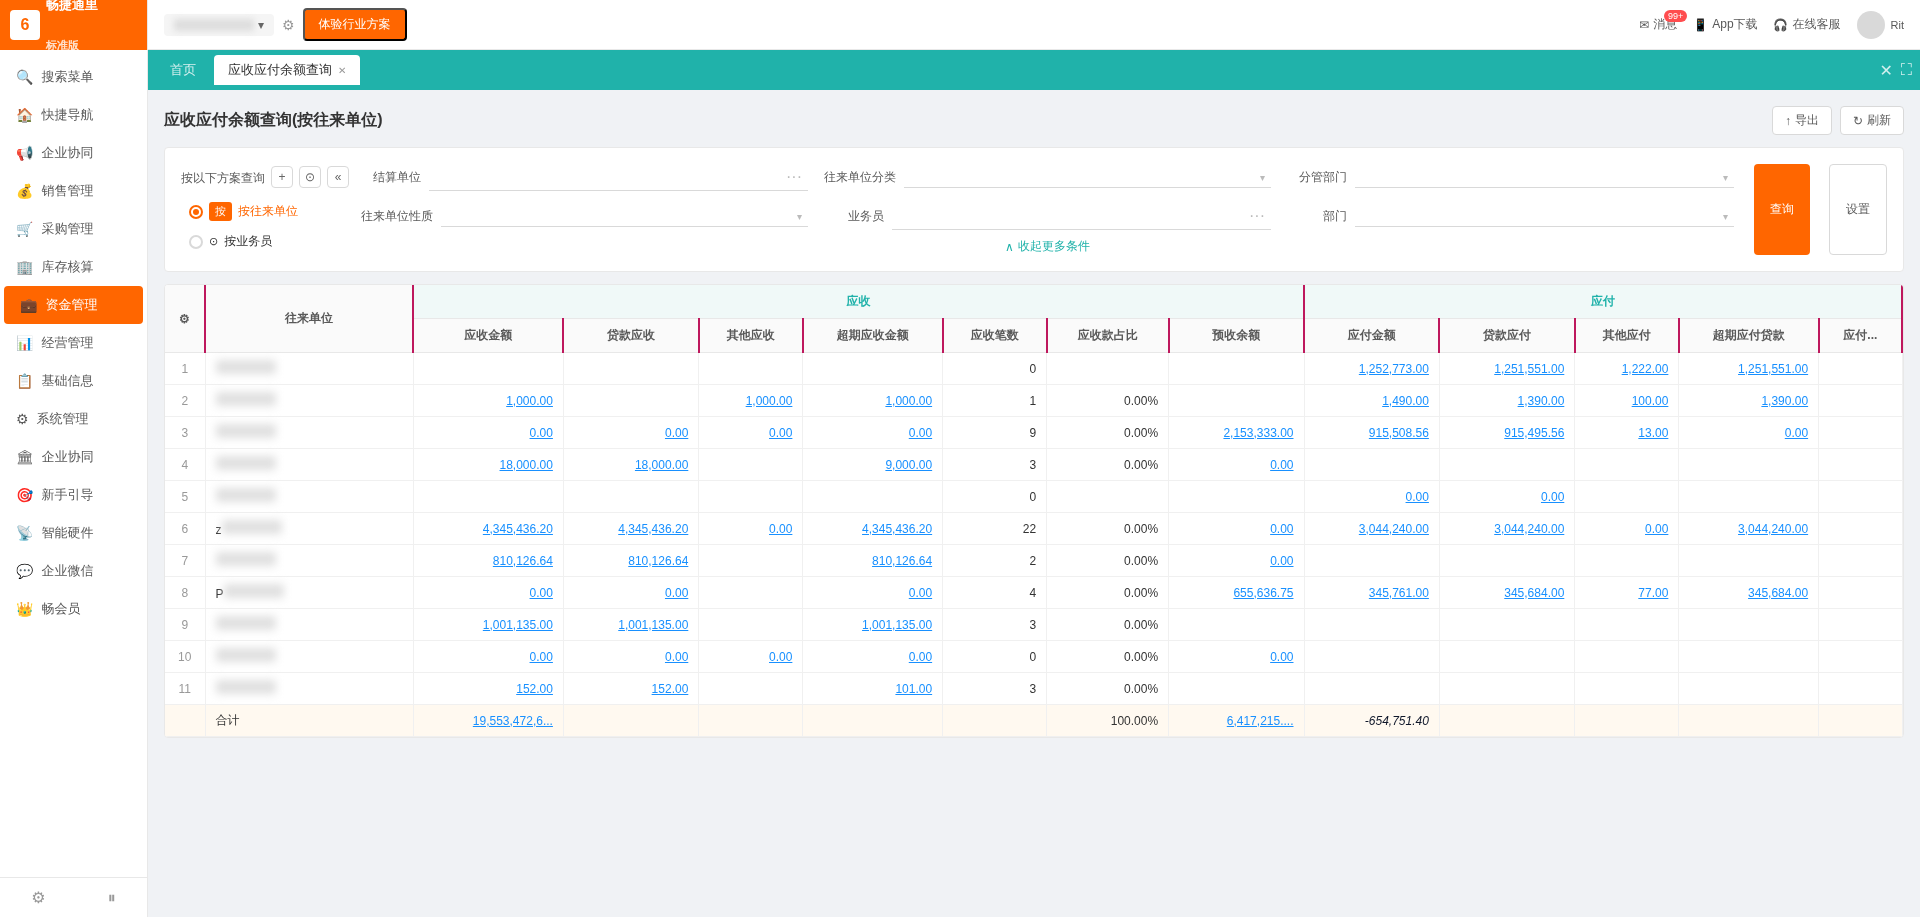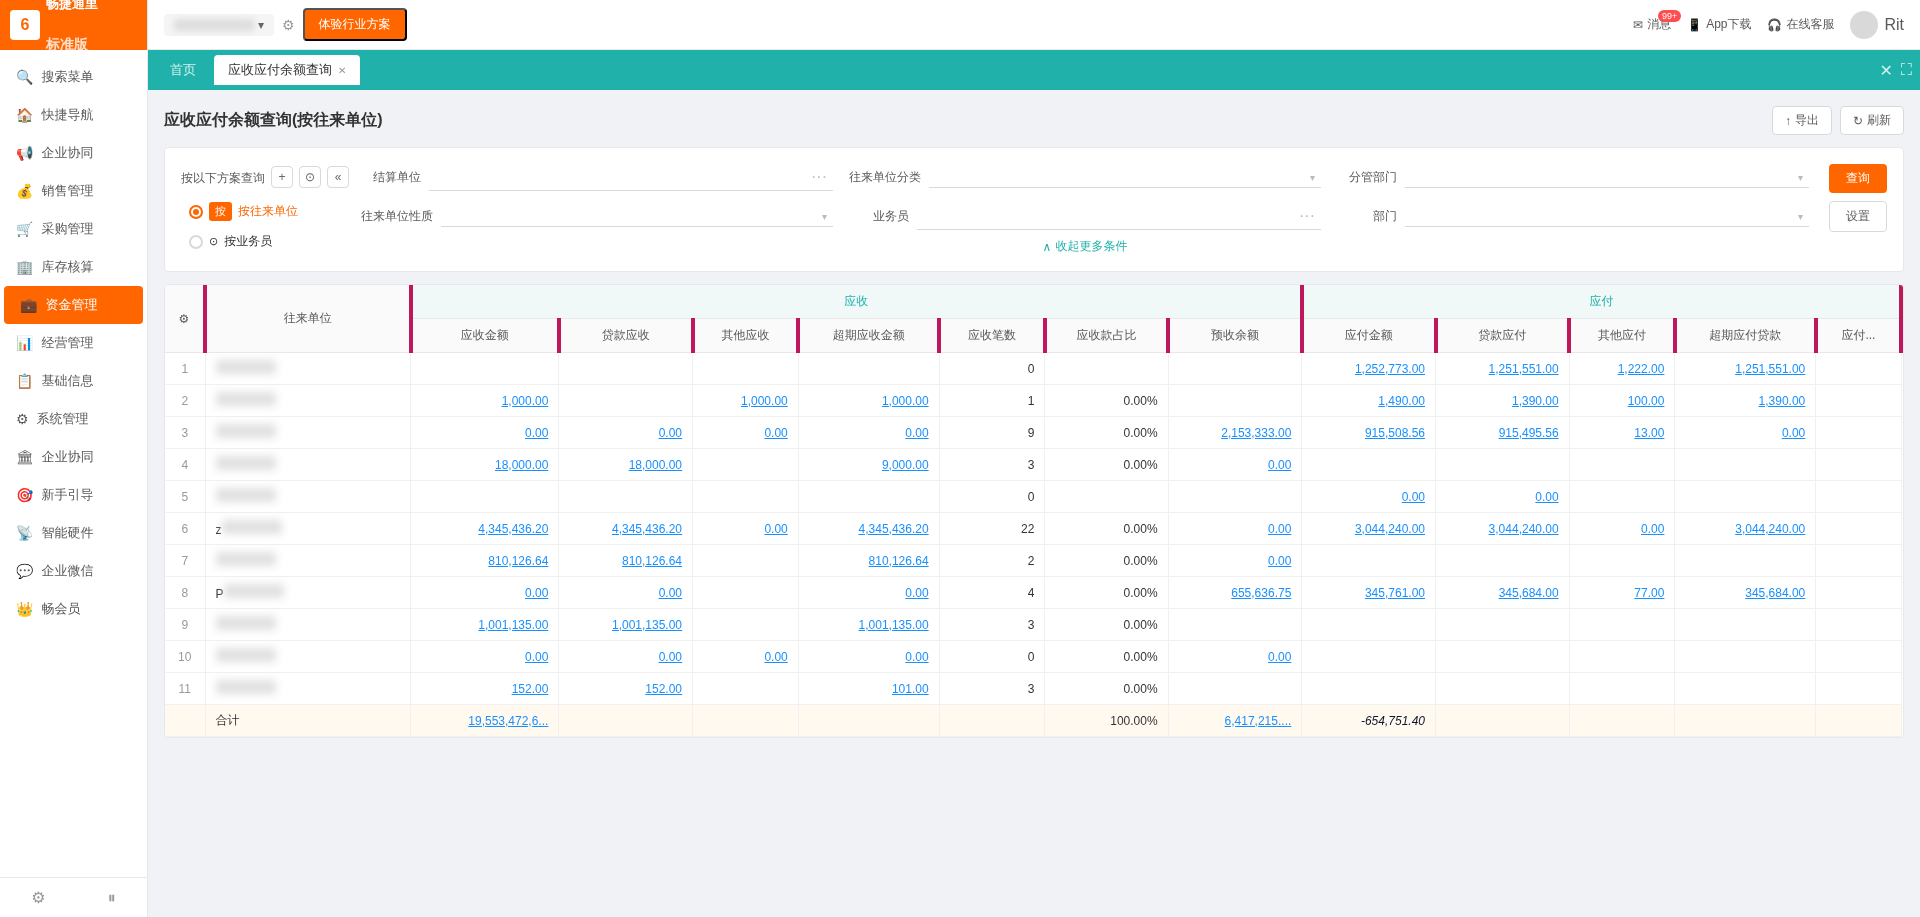--- a/index.html
+++ b/index.html
@@ -14,21 +14,21 @@
     .sidebar-logo {
       height: 50px; background: #ff6600; display: flex; align-items: center;
       padding: 0 10px; color: #fff; font-size: 14px; font-weight: bold;
     }
     .sidebar-logo .logo-icon {
       width: 30px; height: 30px; background: #fff; border-radius: 4px;
       display: flex; align-items: center; justify-content: center;
       margin-right: 6px; color: #ff6600; font-weight: bold; font-size: 16px;
     }
     .sidebar-logo .logo-text { font-size: 13px; line-height: 1.2; }
-    .sidebar-logo .logo-sub { font-size: 14px; opacity: 0.8; margin-top: 25px; }
+    .sidebar-logo .logo-sub { font-size: 11px; opacity: 0.8; margin-top: 25px; }
     .sidebar-nav { flex: 1; overflow-y: auto; padding: 8px 0; }
     .nav-item {
       display: flex; align-items: center; padding: 10px 16px; cursor: pointer;
       color: #595959; font-size: 13px;
     }
     .nav-item.active { background: #ff6600; color: #fff; border-radius: 4px; margin: 0 4px; }
     .nav-item .nav-icon { margin-right: 8px; font-size: 14px; }
     .sidebar-bottom {
       padding: 10px 0; border-top: 1px solid #e8e8e8;
       display: flex; align-items: center; justify-content: space-around;
@@ -56,21 +56,21 @@
     .msg-badge {
       background: #ff4d4f; color: #fff; font-size: 9px; padding: 1px 4px;
       border-radius: 8px; position: absolute; top: -6px; right: -10px;
     }
     .header-app { display: flex; align-items: center; gap: 4px; color: #595959; cursor: pointer; }
     .header-service { display: flex; align-items: center; gap: 4px; color: #595959; cursor: pointer; }
     .header-avatar {
       width: 28px; height: 28px; background: #d9d9d9; border-radius: 50%;
       display: flex; align-items: center; justify-content: center; color: #666; font-size: 11px;
     }
-    .header-username { color: #595959; font-size: 16px; cursor: pointer; }
+    .header-username { color: #595959; font-size: 11px; cursor: pointer; }
 
     
     .tab-bar {
       position: fixed; left: 148px; top: 50px; right: 0; height: 40px;
       background: #20b2aa; display: flex; align-items: center; padding: 0 8px;
       z-index: 99; gap: 4px;
     }
     .tab-item {
       padding: 6px 14px; border-radius: 4px 4px 0 0; cursor: pointer;
       font-size: 13px; color: rgba(255,255,255,0.8); display: flex; align-items: center; gap: 6px;
@@ -142,43 +142,43 @@
     .filter-input-dots { color: #bbb; font-size: 16px; }
     .filter-select-arrow { color: #bbb; font-size: 10px; }
     .filter-collapse {
       text-align: center; margin-top: 8px; cursor: pointer;
       color: #20b2aa; font-size: 12px; display: flex; align-items: center;
       justify-content: center; gap: 4px;
     }
 
     
     .query-buttons {
-      display: flex; flex-direction: column; gap: 8px; margin-left: 8px;
+      display: flex; flex-direction: row; gap: 19px; margin-left: 8px;
     }
     .btn-query {
       background: #ff6600; color: #fff; border: none; border-radius: 4px;
       padding: 6px 16px; cursor: pointer; font-size: 12px;
     }
     .btn-setting {
       background: #fff; color: #595959; border: 1px solid #d9d9d9; border-radius: 4px;
       padding: 6px 16px; cursor: pointer; font-size: 12px;
     }
 
     
     .table-container {
       background: #fff; border-radius: 4px; border: 1px solid #e8e8e8;
       overflow: hidden;
     }
     table {
       width: 100%; border-collapse: collapse; font-size: 12px;
     }
     th {
       background: #fafafa; padding: 8px 10px; text-align: center;
-      border-bottom: 1px solid #e8e8e8; border-right: 4px solid #be185d;
-      color: #595959; font-weight: 400; white-space: nowrap;
+      border-bottom: 1px solid #e8e8e8; border-right: 2px solid #be185d;
+      color: #595959; font-weight: 700; white-space: nowrap;
     }
     th.group-header {
       background: #f0f9f8; color: #20b2aa;
     }
     td {
       padding: 7px 10px; text-align: right; border-bottom: 1px solid #f0f0f0;
       border-right: 1px solid #f0f0f0; white-space: nowrap; color: #333;
     }
     td.col-index { text-align: center; color: #999; }
     td.col-name { text-align: left; color: #333; }

